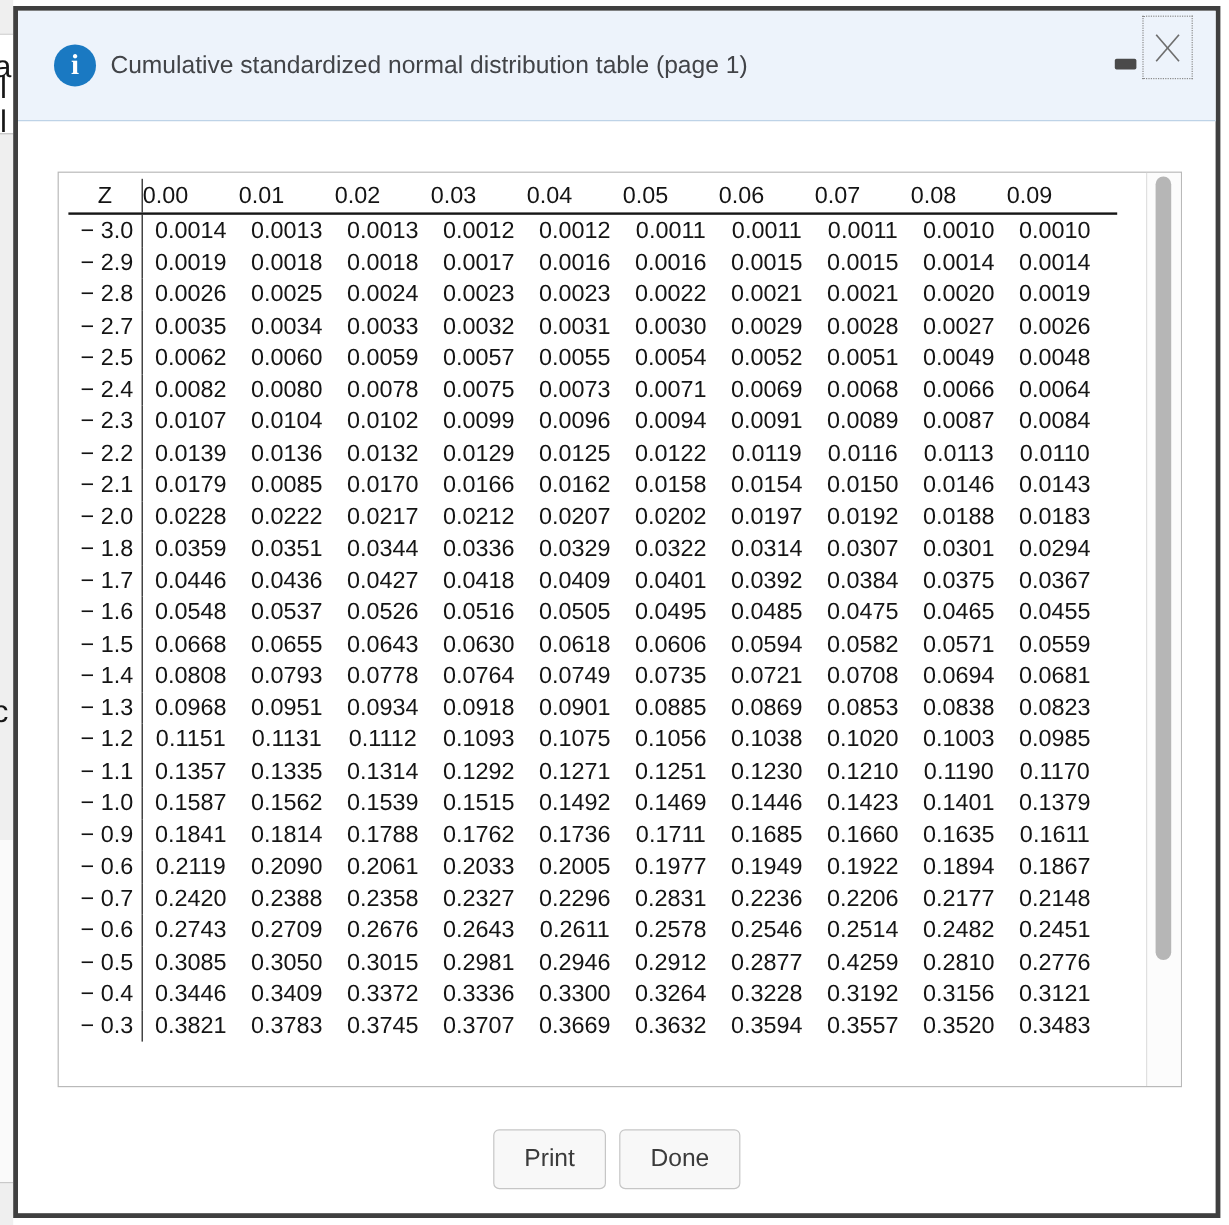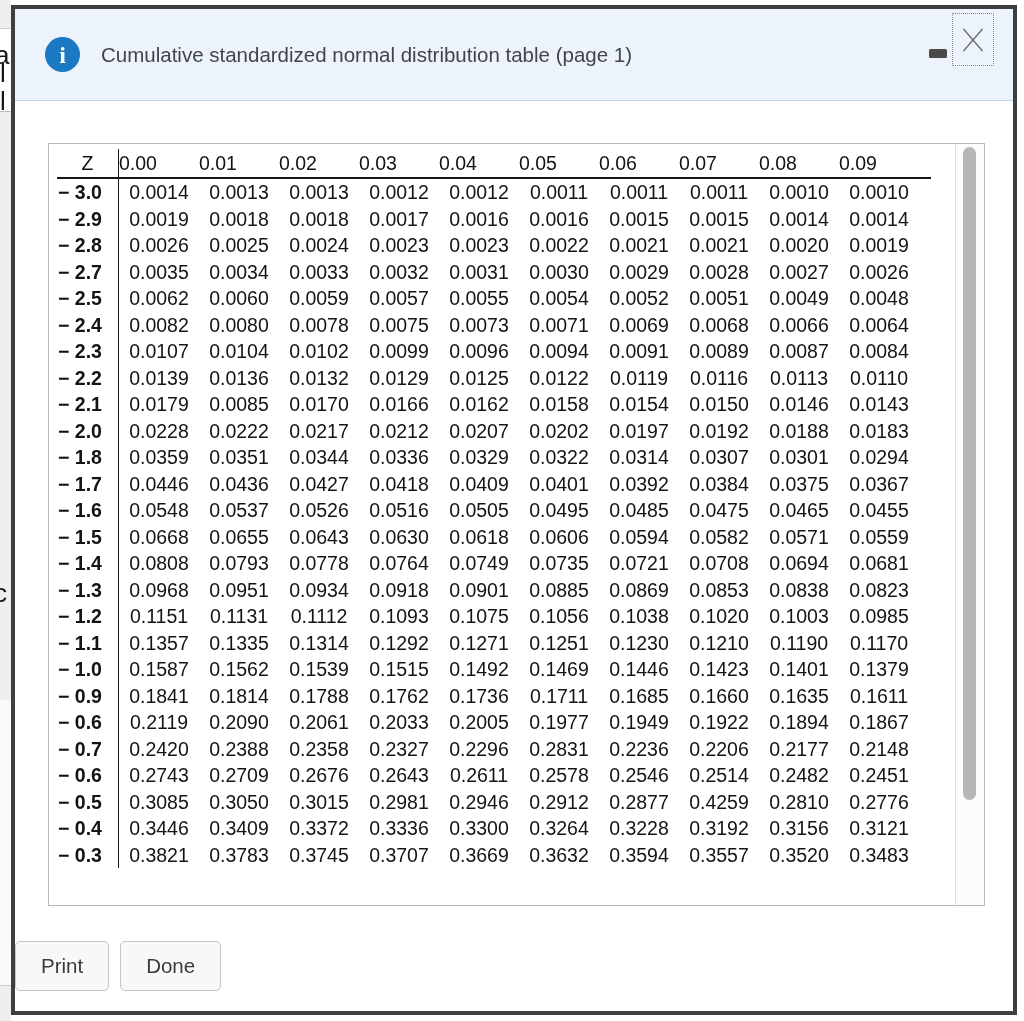--- a/index.html
+++ b/index.html
@@ -44,21 +44,21 @@
     display:flex; align-items:center;
   }
   .info-icon {
     flex:0 0 auto; width:35px; height:35px; border-radius:50%;
     background:var(--info-blue,#1a79c2); color:#ffffff;
     display:flex; align-items:center; justify-content:center;
     margin-left:30px;
     font-family:"Liberation Serif", serif; font-weight:bold; font-size:24px;
     line-height:1;
   }
-  .modal-title { margin-left:21px; font-size:20.5px; color:#424448; }
+  .modal-title { margin-left:12px; font-size:20.5px; color:#424448; }
 
   .minimize-button {
     position:absolute; right:66px; top:40px; width:18px; height:9px;
     background:#4a4a4a; border:none; border-radius:1.5px; padding:0; cursor:pointer;
   }
   .close-button {
     position:absolute; right:19px; top:4px; width:42px; height:53px;
     background:transparent; border:1px dotted #8a8a8a; padding:0;
     display:flex; align-items:center; justify-content:center; cursor:pointer;
   }
@@ -73,39 +73,38 @@
   .t-head {
     display:flex; margin-left:8px; margin-top:5px; width:874px; height:30px;
     line-height:28px; border-bottom:2px solid #161616;
   }
   .t-zh {
     width:62px; text-align:center; border-right:1.5px solid #161616;
   }
   .t-hcell { width:80px; text-align:left; }
   .t-row { display:flex; height:26.5px; line-height:26.5px; }
   .t-z {
-    width:70px; text-align:center; padding-right:7px;
+    width:70px; text-align:right; padding-right:7px;
     border-right:1.5px solid #161616;
-    font-weight:bold;
   }
   .t-cell { width:80px; text-align:center; }
 
   .scrollbar {
     position:absolute; right:0; top:0; width:29px; height:100%;
     background:#fcfcfc; border-left:1px solid #e0e0e0;
   }
   .scrollbar-thumb {
     position:absolute; left:7px; top:3px; width:13px; height:653px;
     background:var(--scroll-thumb,#b6b6b6); border-radius:6.5px;
   }
 
   
   .footer {
     position:absolute; left:0; top:932px; width:100%;
-    display:flex; gap:11px;
+    display:flex; justify-content:center; gap:11px;
   }
   .btn {
     height:50px; padding:0 25px; font-family:inherit; font-size:20.5px;
     color:#3b3b3b; background:#f8f8f8; border:1px solid #c6c6c6;
     border-radius:5px; cursor:pointer;
   }
 </style>
 </head>
 <body style="--header-bg: #edf3fb; --info-blue: #1a79c2; --modal-border: #3f3f3f; --table-border: #b9b9b9; --scroll-thumb: #b6b6b6;">
 

